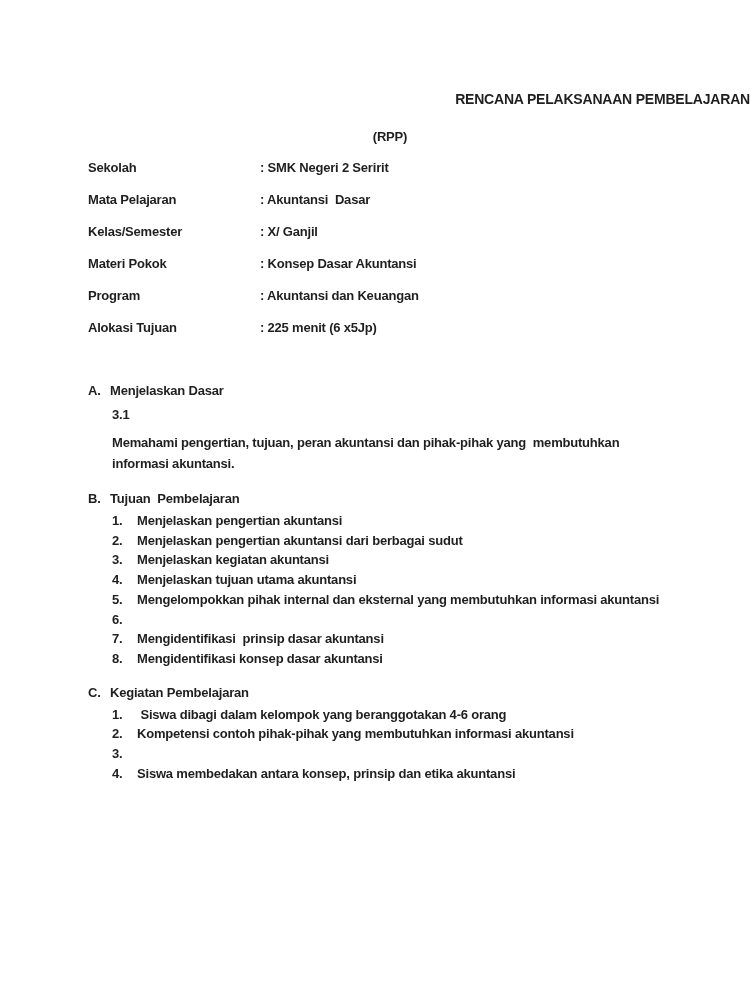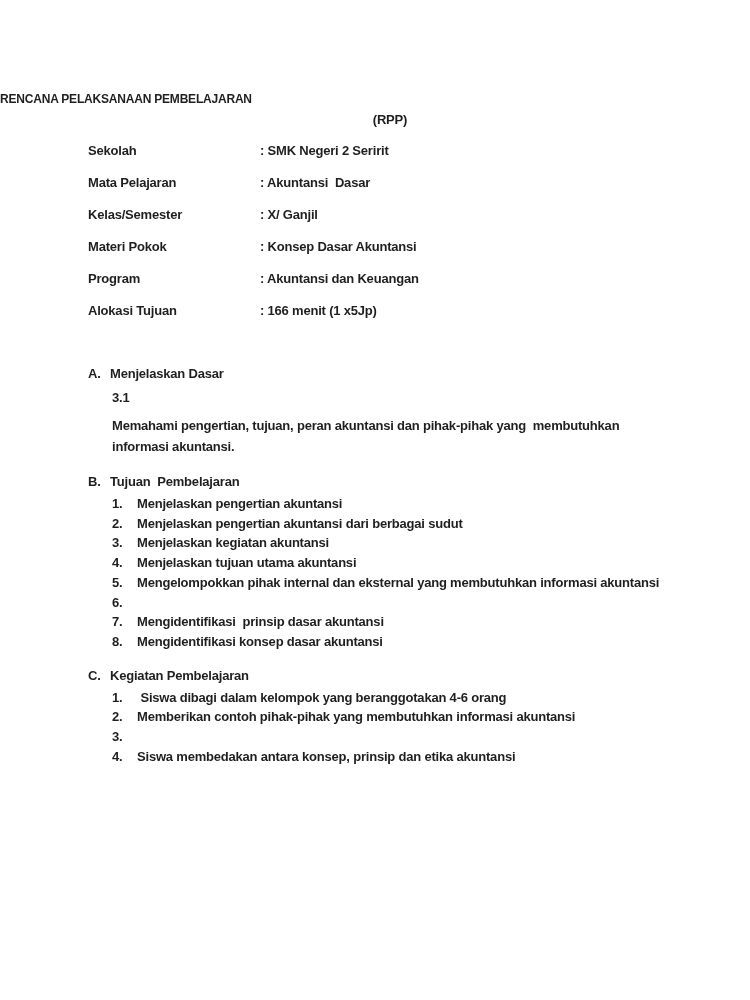--- a/index.html
+++ b/index.html
@@ -9,28 +9,28 @@
     height: 1000px;
     background: #ffffff;
     font-family: "Liberation Sans", sans-serif;
     font-weight: 700;
     font-size: 13px;
     letter-spacing: -0.2px;
     color: #1f1f1f;
     overflow: hidden;
   }
   .doc-title {
-    text-align: left;
+    text-align: right;
     padding-top: 93px;
-    font-size: 12px;
+    font-size: 14px;
     line-height: 13px;
   }
   .doc-subtitle {
     text-align: center;
-    margin-top: 7px;
+    margin-top: 24px;
     line-height: 13px;
     padding-left: 30px;
   }
   .meta { margin: 18px 0 0 88px; }
   .meta-row { display: flex; line-height: 13px; margin-bottom: 19px; }
   .meta-label { width: 172px; flex: 0 0 172px; }
   .meta-value { white-space: pre-wrap; }
 
   .section { margin-left: 88px; }
   .section-a { margin-top: 50px; }
@@ -74,21 +74,21 @@
     <div class="meta-row">
       <div class="meta-label">Materi Pokok</div>
       <div class="meta-value">: Konsep Dasar Akuntansi</div>
     </div>
     <div class="meta-row">
       <div class="meta-label">Program</div>
       <div class="meta-value">: Akuntansi dan Keuangan</div>
     </div>
     <div class="meta-row">
       <div class="meta-label">Alokasi Tujuan</div>
-      <div class="meta-value">: 166 menit (1 x5Jp)</div>
+      <div class="meta-value">: 225 menit (6 x5Jp)</div>
     </div>
   </div>
 
   <div class="section section-a">
     <div class="section-heading">
       <span class="sec-letter">A.</span>
       <span class="sec-title">Menjelaskan Dasar</span>
     </div>
     <div class="kd-list">
       <div class="kd-item">
@@ -144,21 +144,21 @@
       <span class="sec-letter">C.</span>
       <span class="sec-title">Kegiatan Pembelajaran</span>
     </div>
     <div class="num-list">
       <div class="num-item">
         <span class="item-num">1.</span>
         <span class="item-text"> Siswa dibagi dalam kelompok yang beranggotakan 4-6 orang</span>
       </div>
       <div class="num-item">
         <span class="item-num">2.</span>
-        <span class="item-text">Memberikan contoh pihak-pihak yang membutuhkan informasi akuntansi</span>
+        <span class="item-text">Kompetensi contoh pihak-pihak yang membutuhkan informasi akuntansi</span>
       </div>
       <div class="num-item">
         <span class="item-num">3.</span>
       </div>
       <div class="num-item">
         <span class="item-num">4.</span>
         <span class="item-text">Siswa membedakan antara konsep, prinsip dan etika akuntansi</span>
       </div>
     </div>
   </div>

